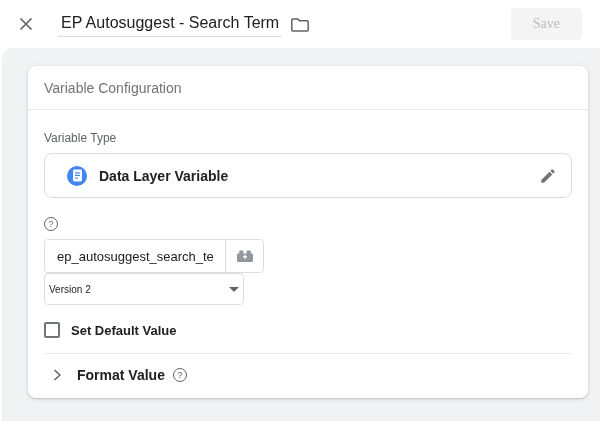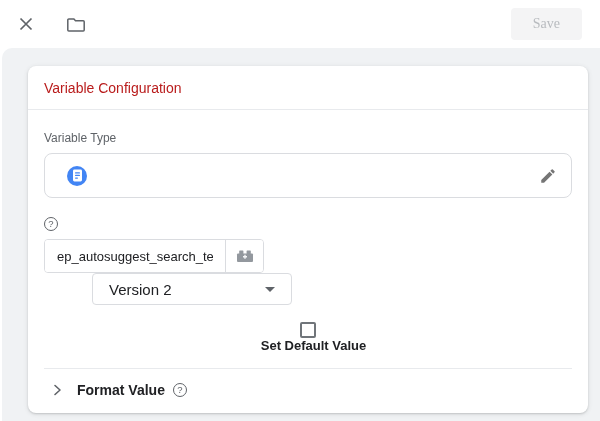--- a/index.html
+++ b/index.html
@@ -12,64 +12,65 @@
   .title-wrap { margin-left: 20px; display: flex; align-items: center; }
   .doc-title { font-size: 16px; color: #202124; padding: 2px 3px 4px 3px; border-bottom: 1px solid #dadce0; line-height: 1.2; }
   .folder-btn { margin-left: 9px; background: none; border: none; display: flex; align-items: center; cursor: pointer; }
   .save-btn { margin-left: auto; background: #f4f4f5; color: #b8bbbf; border: none; border-radius: 4px; font-size: 14px; font-family: Liberation Serif, serif; padding: 8px 22px; cursor: default; }
 
   
   .workspace { height: 373px; margin-left: 2px; background: #f0f2f4; border-top-left-radius: 10px; padding-top: 18px; }
 
   
   .card { width: 560px; margin-left: 26px; background: #ffffff; border-radius: 8px; box-shadow: 0 1px 2px rgba(60,64,67,.2), 0 1px 4px 1px rgba(60,64,67,.08); }
-  .card-header { padding: 14px 16px 13px; font-size: 14px; color: #b91c1c; border-bottom: 1px solid #e8eaed; }
+  .card-header { padding: 14px 16px 13px; font-size: 14px; color: #737373; border-bottom: 1px solid #e8eaed; }
   .card-body { padding: 2px 16px 0; }
 
   .field-label { display: flex; align-items: flex-start; gap: 6px; font-size: 12px; color: #5f6368; margin-top: 19px; margin-bottom: 8px; }
 
   .help-circle { width: 14px; height: 14px; border: 1px solid #5f6368; border-radius: 50%; color: #5f6368; font-size: 9.5px; line-height: 12px; text-align: center; display: inline-block; cursor: pointer; }
 
   
   .type-box { border: 1px solid #dadce0; border-radius: 8px; height: 45px; display: flex; align-items: center; padding: 0 14px 0 22px; cursor: pointer; }
   .type-ic { width: 20px; height: 20px; border-radius: 50%; background: #4285f4; display: flex; align-items: center; justify-content: center; flex: none; }
   .type-name { margin-left: 12px; font-size: 14px; font-weight: bold; color: #202124; }
   .edit-btn { margin-left: auto; background: none; border: none; cursor: pointer; display: flex; }
 
   
   .input-group { display: flex; width: 220px; height: 34px; border: 1px solid #dadce0; border-radius: 4px; overflow: hidden; background: #fff; }
   .input-group input { flex: 1; min-width: 0; border: none; outline: none; padding: 0 12px; font-size: 13px; color: #202124; font-family: "Liberation Sans", sans-serif; }
   .picker-btn { width: 38px; border: none; border-left: 1px solid #dadce0; background: #fff; display: flex; align-items: center; justify-content: center; cursor: pointer; }
 
   
-  .select-box { width: 200px; height: 32px; border: 1px solid #dadce0; border-radius: 4px; display: flex; align-items: center; padding: 0 16px; font-size: 15px; color: #202124; cursor: pointer; background: #fff; margin-left: 48px; }
+  .select-box { width: 200px; height: 32px; border: 1px solid #dadce0; border-radius: 4px; display: flex; align-items: center; padding: 0 4px; font-size: 10px; color: #202124; cursor: pointer; background: #fff; }
   .caret-down { margin-left: auto; width: 0; height: 0; border-left: 5px solid transparent; border-right: 5px solid transparent; border-top: 5px solid #5f6368; }
 
   
-  .checkbox-row { display: flex; align-items: center; margin-top: 17px; cursor: pointer; flex-direction: column; }
+  .checkbox-row { display: flex; align-items: center; margin-top: 17px; cursor: pointer; }
   .checkbox { width: 16px; height: 16px; border: 2px solid #70757a; border-radius: 2px; background: #fff; flex: none; }
   .checkbox-label { margin-left: 11px; font-size: 13px; font-weight: bold; color: #202124; }
 
   
   .section-divider { border: none; border-top: 1px solid #e8eaed; margin-top: 15px; }
   .format-row { display: flex; align-items: center; padding: 13px 0 15px 7px; cursor: pointer; }
   .format-label { margin-left: 14px; margin-right: 8px; font-size: 14px; font-weight: bold; color: #202124; }
 </style>
 </head>
 <body>
 
 <div class="topbar">
   <button class="close-btn">
     <span style="display:flex">
       <svg width="16" height="16" viewBox="0 0 16 16">
           <path d="M2.5 2.5 L13.5 13.5 M13.5 2.5 L2.5 13.5" stroke="#5f6368" stroke-width="1.7" fill="none"></path>
         </svg>
     </span>
   </button>
   <div class="title-wrap">
+    <span class="doc-title">EP Autosuggest - Search Term</span>
     <button class="folder-btn">
       <span style="display:flex">
         <svg width="18" height="15" viewBox="0 0 18 15">
             <path d="M1.8 2 h5.1 l1.6 1.8 h7.7 a1 1 0 0 1 1 1 v8.2 a1 1 0 0 1 -1 1 h-14.4 a1 1 0 0 1 -1 -1 v-10 a1 1 0 0 1 1 -1 z" fill="none" stroke="#5f6368" stroke-width="1.5"></path>
           </svg>
       </span>
     </button>
   </div>
   <button class="save-btn">Save</button>
 </div>
@@ -86,20 +87,21 @@
       </div>
       <div class="type-box">
         <span class="type-ic">
           <svg width="11" height="13" viewBox="0 0 11 13">
             <rect x="1" y="0.5" width="9" height="12" rx="1.4" fill="#ffffff"></rect>
             <rect x="3" y="3.2" width="5" height="1.3" rx="0.6" fill="#4285f4"></rect>
             <rect x="3" y="5.8" width="5" height="1.3" rx="0.6" fill="#4285f4"></rect>
             <rect x="3" y="8.4" width="3" height="1.3" rx="0.6" fill="#4285f4"></rect>
           </svg>
         </span>
+        <span class="type-name">Data Layer Variable</span>
         <button class="edit-btn">
           <span style="display:flex">
             <svg width="18" height="18" viewBox="0 0 24 24">
                 <path d="M3 17.25V21h3.75L17.8 9.94l-3.75-3.75L3 17.25zM20.7 7.04a1 1 0 0 0 0-1.41l-2.34-2.34a1 1 0 0 0-1.41 0l-1.83 1.83 3.75 3.75 1.83-1.83z" fill="#757575"></path>
               </svg>
           </span>
         </button>
       </div>
 
       <div class="field-label">

